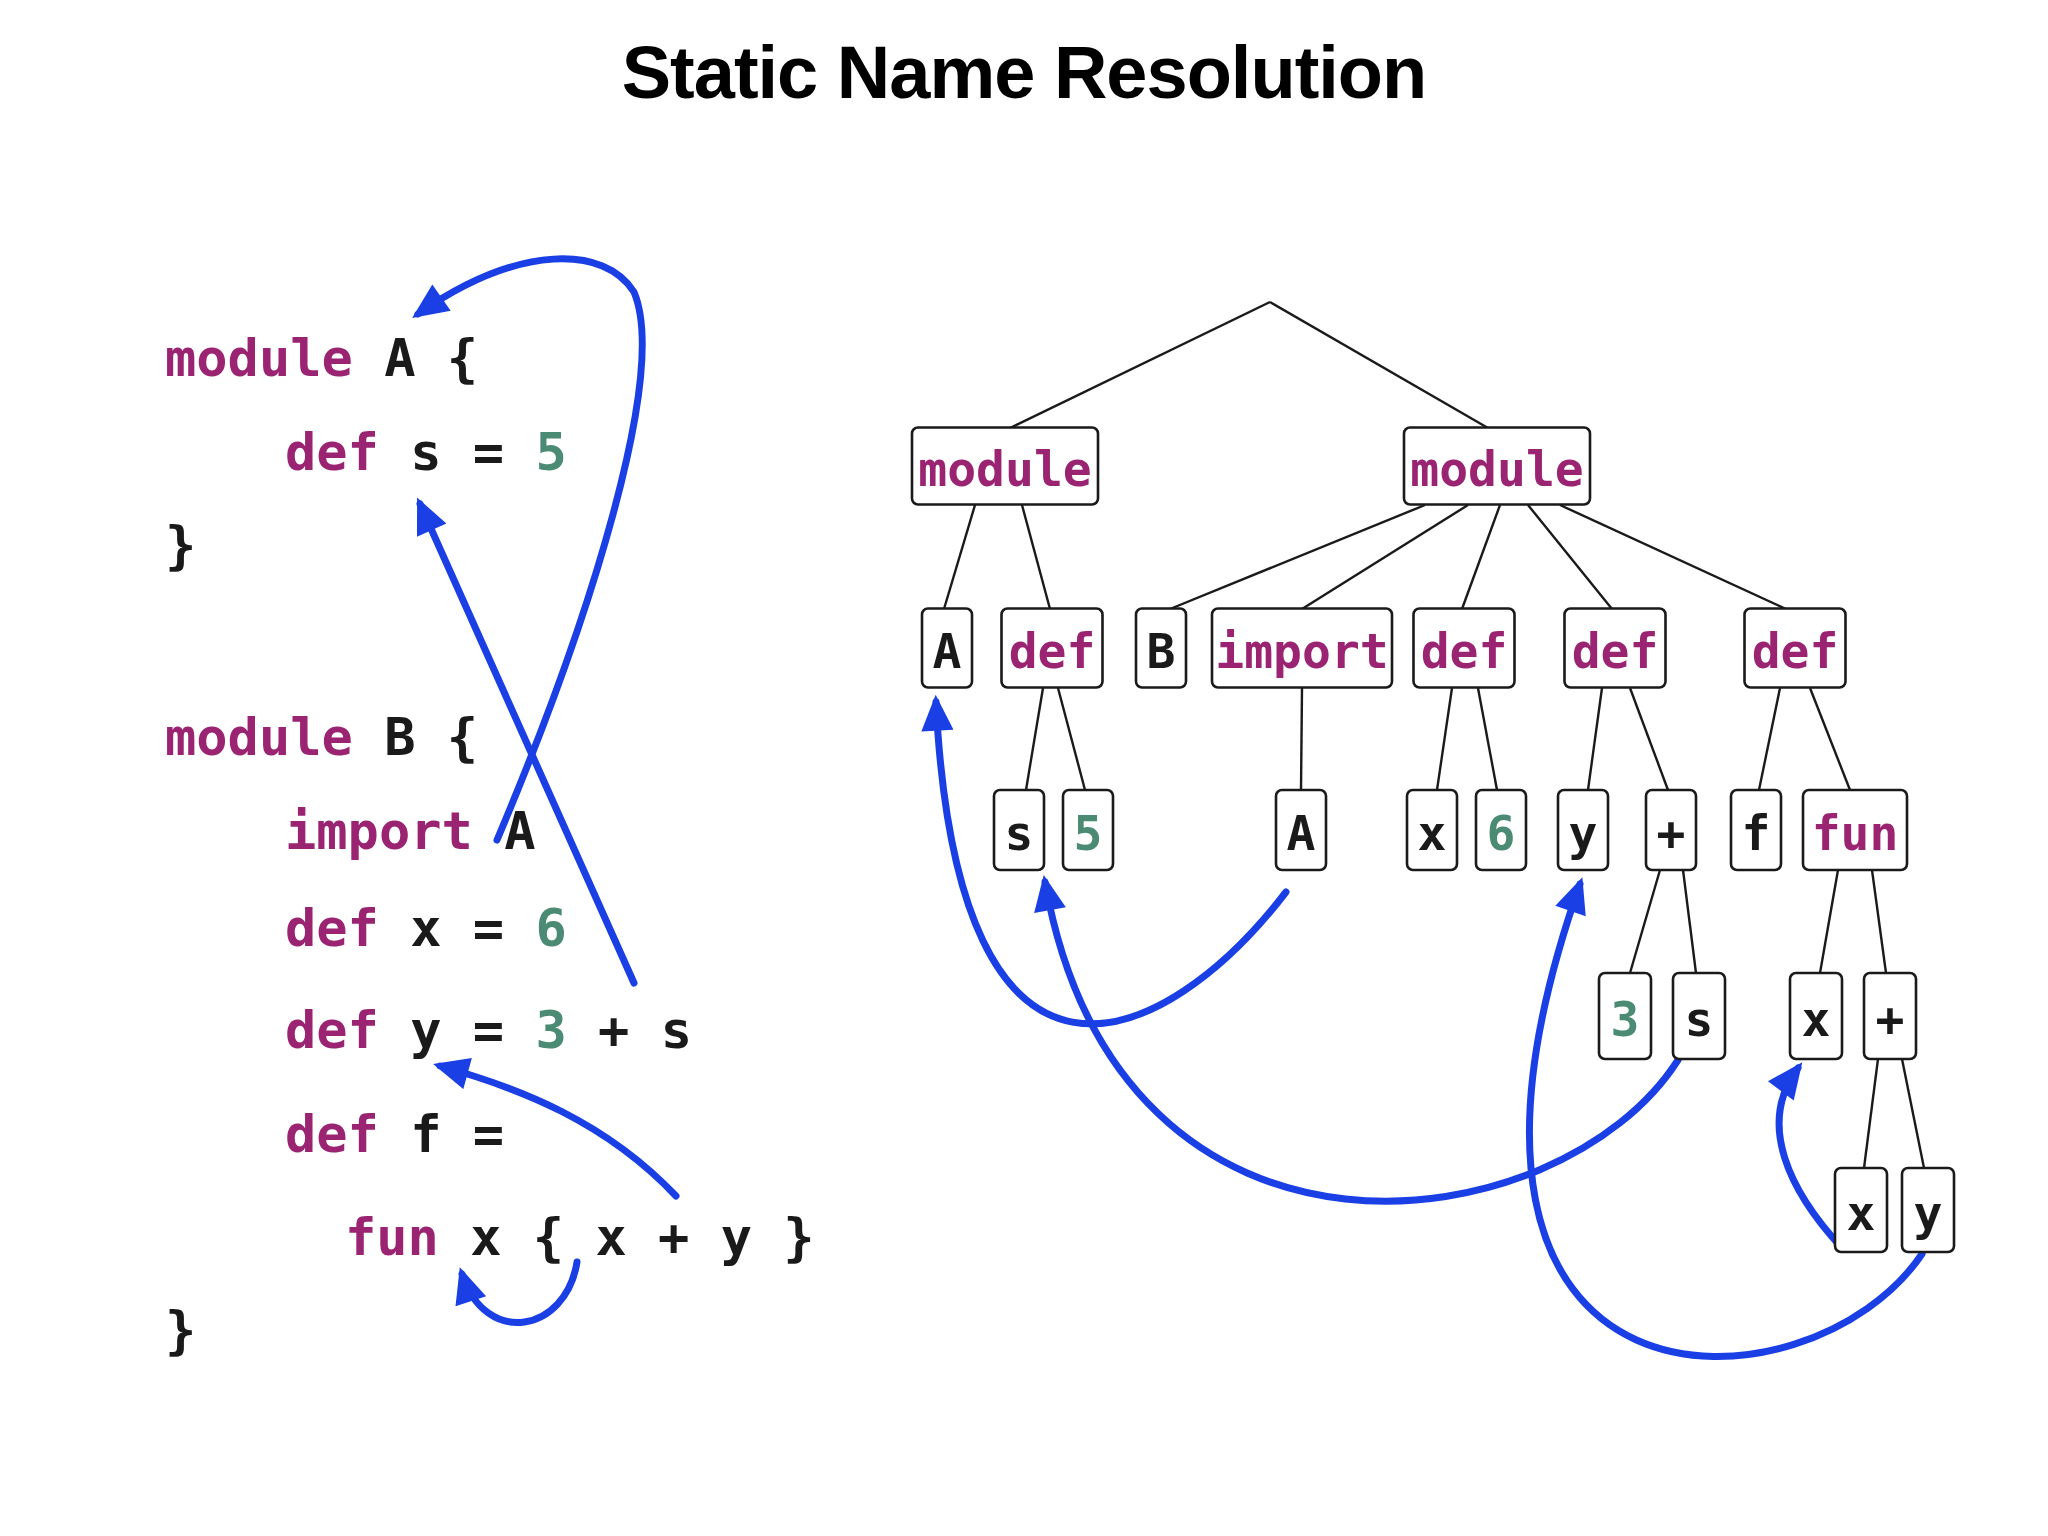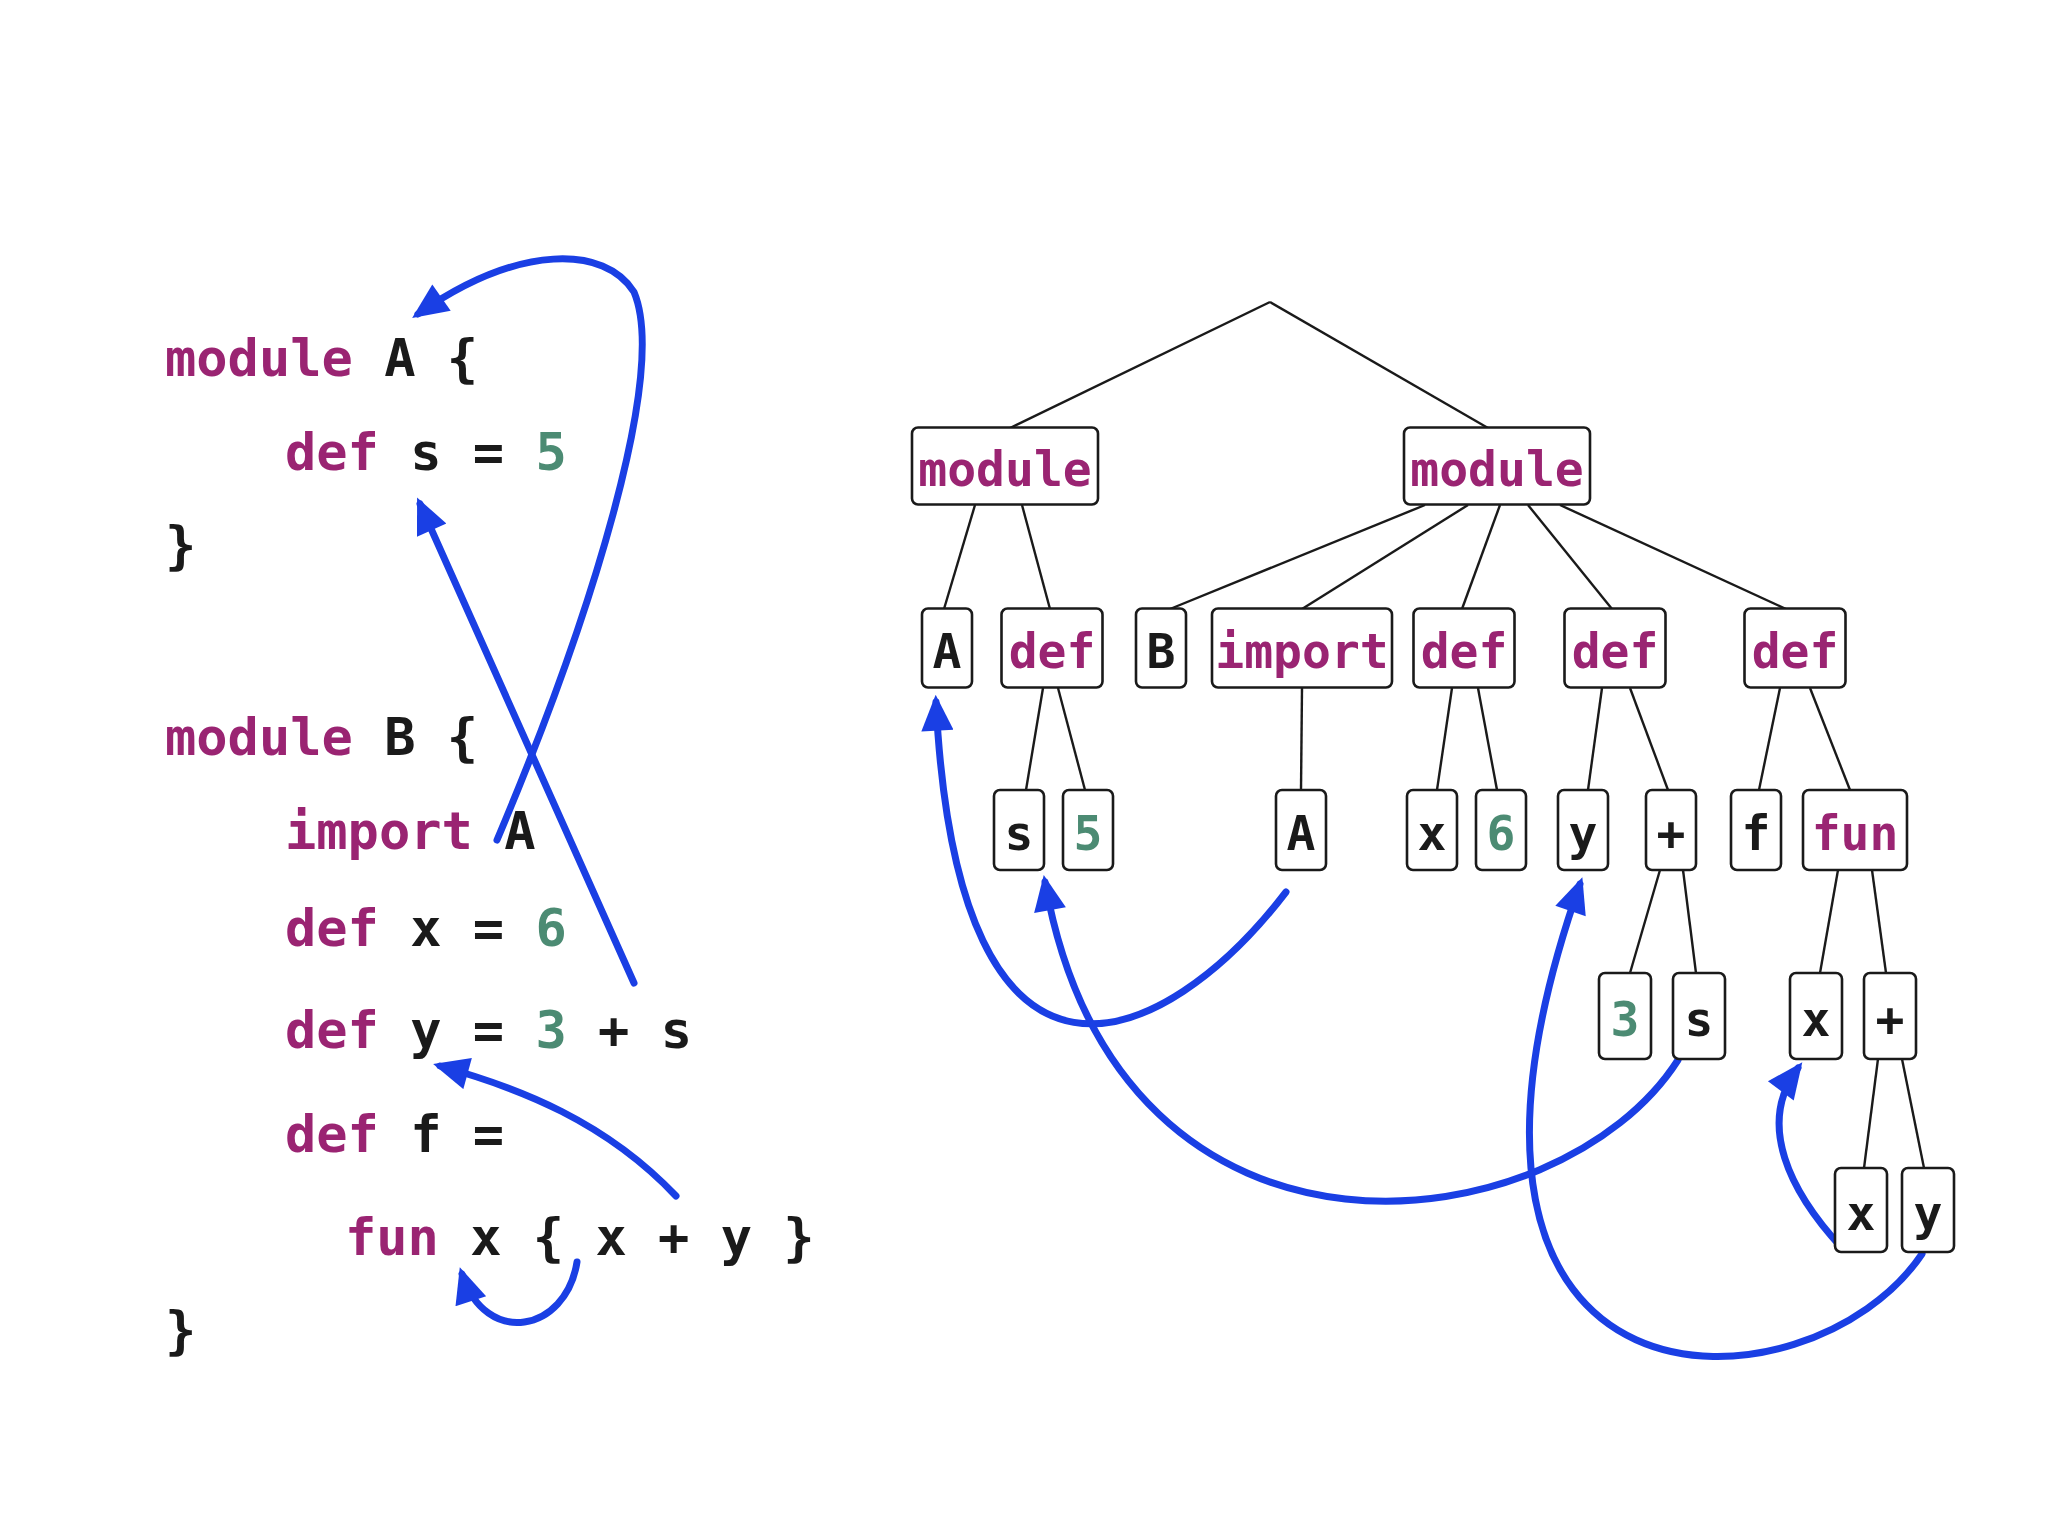--- a/index.html
+++ b/index.html
@@ -9,20 +9,21 @@
          font-size:74px;font-weight:bold;color:#000;letter-spacing:-1px;margin:0;}
   svg.diagram{position:absolute;left:0;top:0;width:2048px;height:1536px;}
   text{font-family:"DejaVu Sans Mono","Liberation Mono",monospace;font-weight:600;}
   .code-text{font-size:52px;}
   .node-text{font-size:48px;}
 </style>
 </head>
 <body>
 
 <div class="page">
+  <h1 class="title">Static Name Resolution</h1>
   <svg class="diagram" id="diagram" viewBox="0 0 2048 1536">
     <defs>
       <marker id="ah" markerUnits="strokeWidth" markerWidth="5.6" markerHeight="4.6" viewBox="0 0 10 9" refX="8" refY="4.5" orient="auto">
         <path d="M0,0 L10,4.5 L0,9 z" fill="#1A3FE4"></path>
       </marker>
     </defs>
     <g id="g-edges">
         <line x1="1270" y1="302" x2="1010" y2="428" stroke="#1A1A1A" stroke-width="2.4"></line>
         <line x1="1270" y1="302" x2="1488" y2="428" stroke="#1A1A1A" stroke-width="2.4"></line>
         <line x1="975" y1="505" x2="944" y2="609" stroke="#1A1A1A" stroke-width="2.4"></line>

